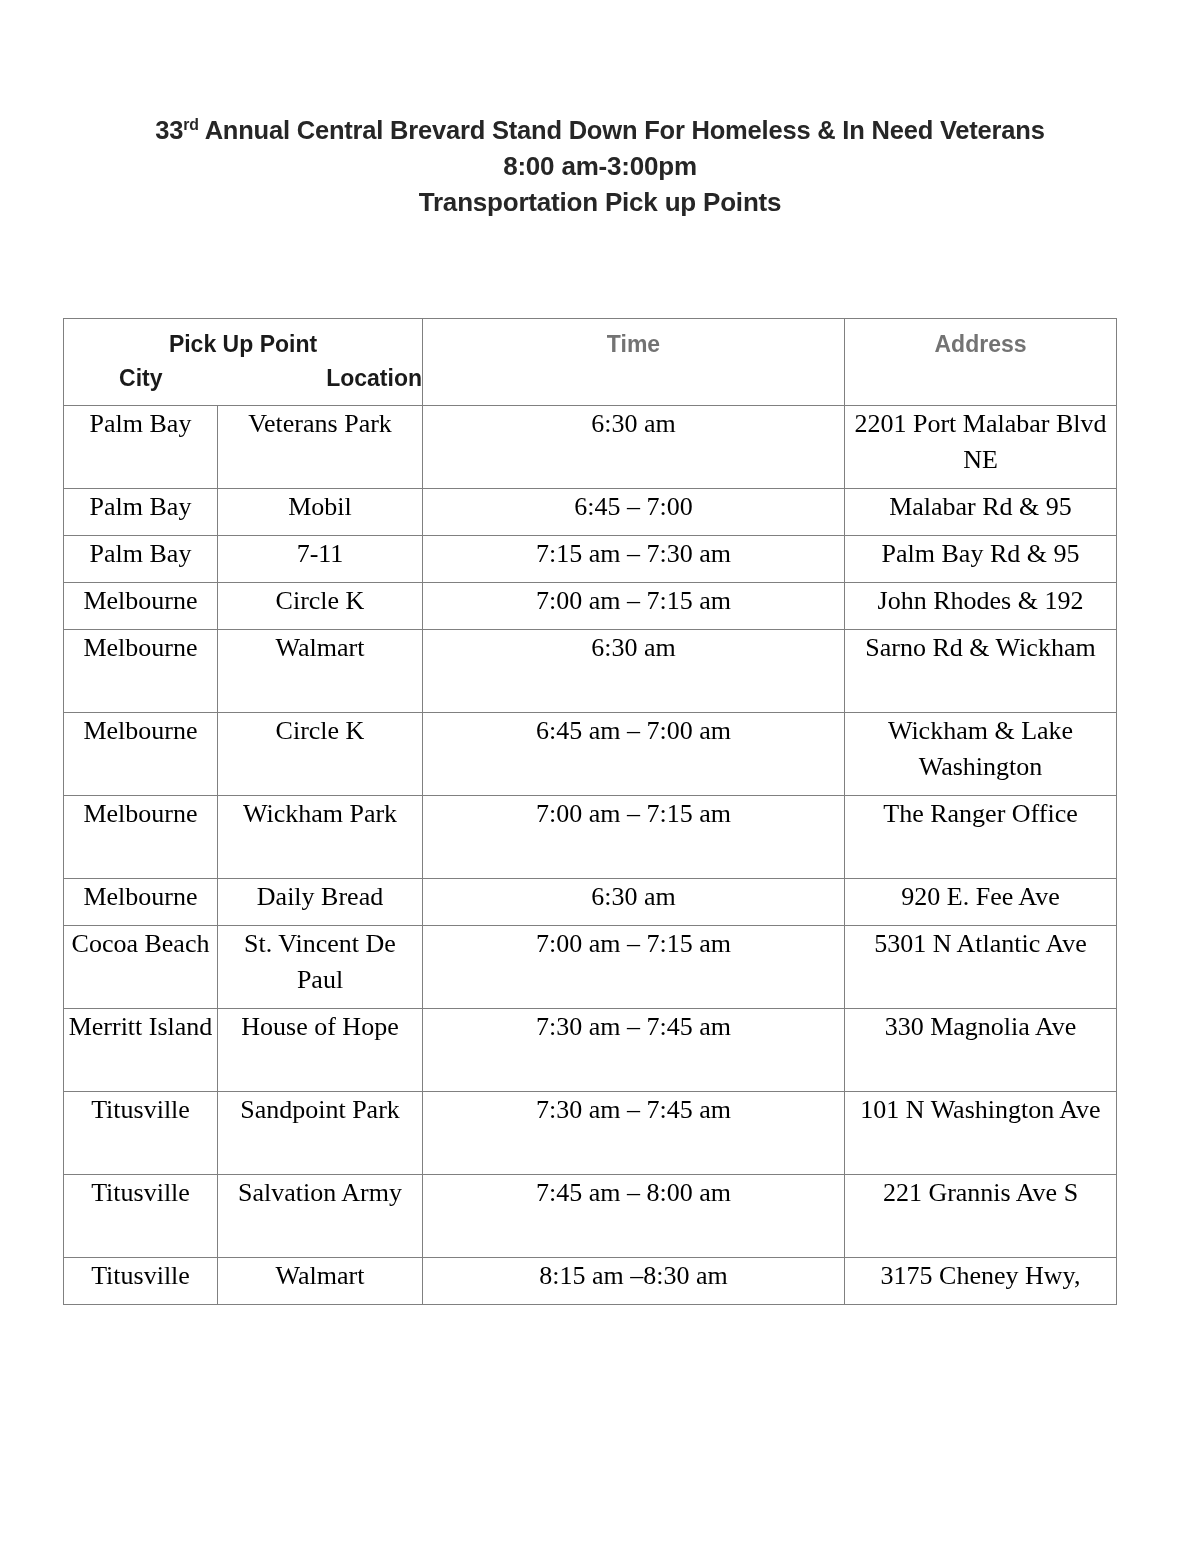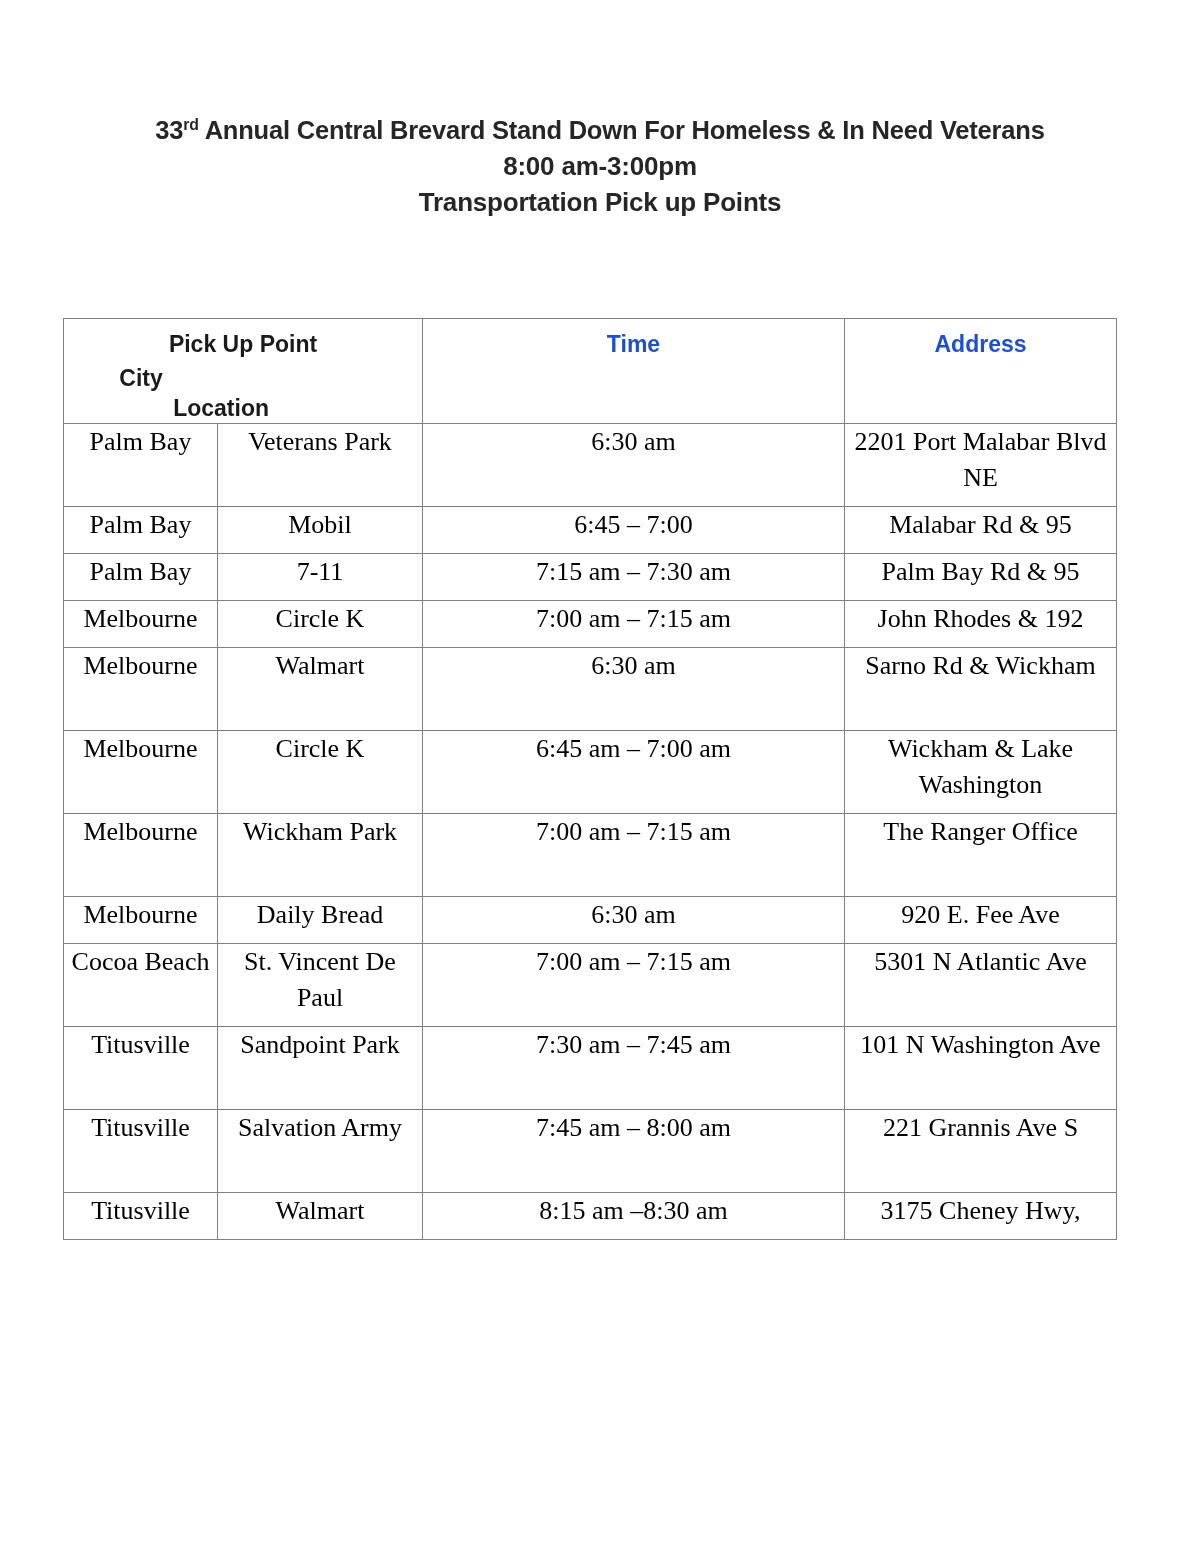--- a/index.html
+++ b/index.html
@@ -92,35 +92,34 @@
     box-sizing: border-box;
   }
   .head-top {
     text-align: center;
     line-height: 30px;
   }
   .head-bottom {
     display: flex;
     line-height: 30px;
     margin-top: 4px;
-    flex-direction: column;
   }
   .head-bottom .hb-city {
     width: 154px;
     text-align: center;
   }
   .head-bottom .hb-loc {
     width: 205px;
     text-align: right;
   }
   thead th.head-plain {
     font-family: "Liberation Sans", "DejaVu Sans", sans-serif;
     font-weight: bold;
     font-size: 23px;
-    color: #1d4ed8;
+    color: #737373;
     vertical-align: top;
     padding-top: 10px;
     line-height: 30px;
   }
 
   
   tbody td {
     font-family: "Liberation Serif", "DejaVu Serif", serif;
     font-size: 26px;
     line-height: 36px;
@@ -216,20 +215,26 @@
             <td>6:30 am</td>
             <td>920 E. Fee Ave</td>
           </tr>
           <tr class="r-2line">
             <td>Cocoa Beach</td>
             <td>St. Vincent De Paul</td>
             <td>7:00 am – 7:15 am</td>
             <td>5301 N Atlantic Ave</td>
           </tr>
           <tr class="r-2line">
+            <td>Merritt Island</td>
+            <td>House of Hope</td>
+            <td>7:30 am – 7:45 am</td>
+            <td>330 Magnolia Ave</td>
+          </tr>
+          <tr class="r-2line">
             <td>Titusville</td>
             <td>Sandpoint Park</td>
             <td>7:30 am – 7:45 am</td>
             <td>101 N Washington Ave</td>
           </tr>
           <tr class="r-2line">
             <td>Titusville</td>
             <td>Salvation Army</td>
             <td>7:45 am – 8:00 am</td>
             <td>221 Grannis Ave S</td>

